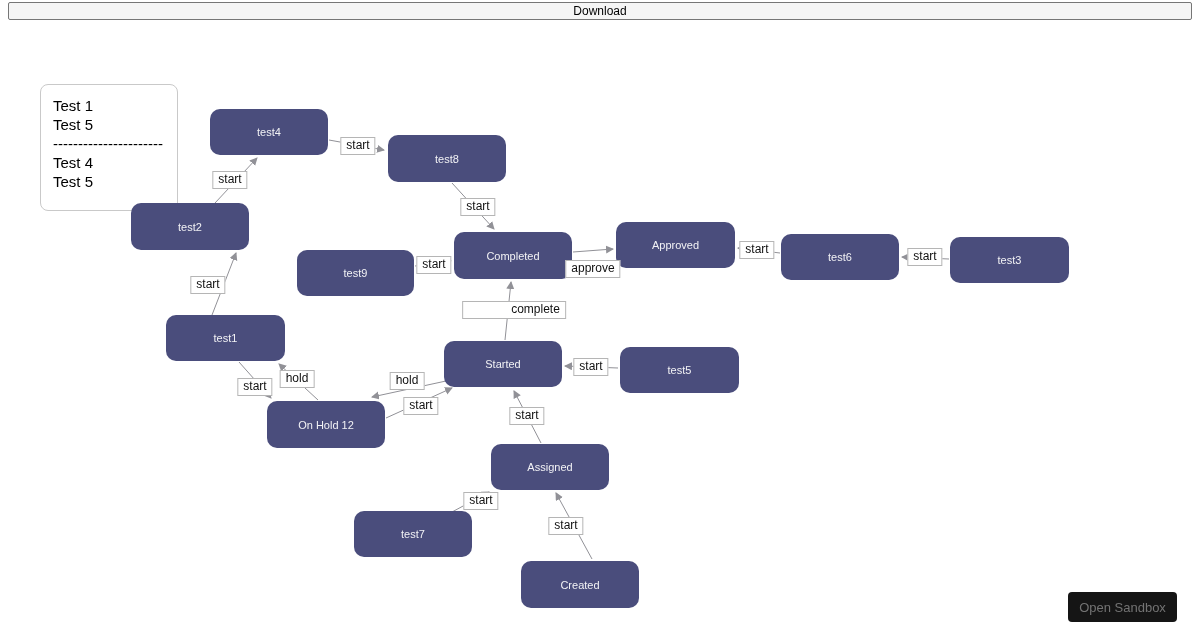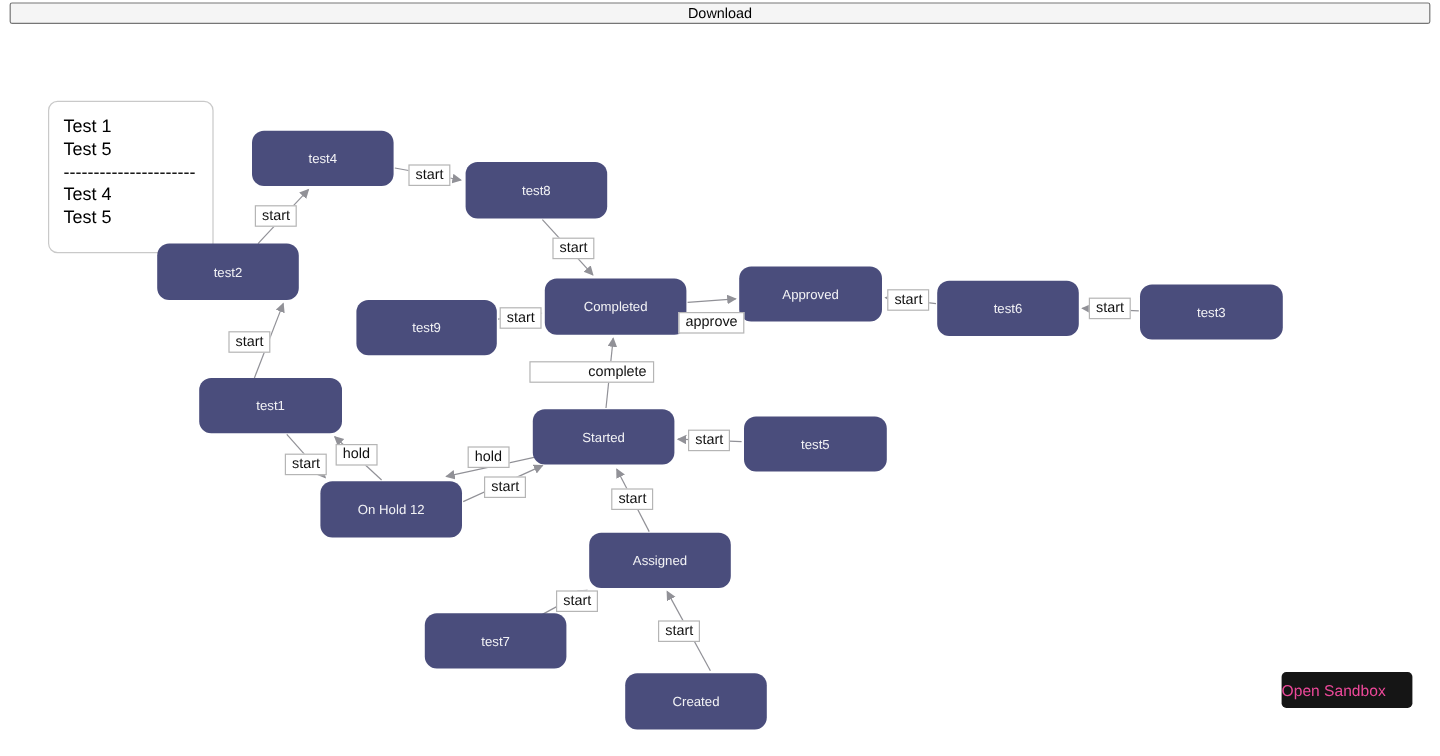--- a/index.html
+++ b/index.html
@@ -58,29 +58,29 @@
     line-height: 13px;
     padding: 1px 5px 2px 5px;
     white-space: nowrap;
   }
   .node-text {
     font-family: "Liberation Sans", sans-serif;
     font-size: 11px;
   }
   .open-sandbox-btn {
     position: absolute;
-    left: 1068px; top: 560px;
+    left: 1068px; top: 592px;
     width: 109px; height: 30px;
     background: #151515;
-    color: #ec4899;
+    color: #737373;
     border: none;
     border-radius: 4px;
     font-family: "Liberation Sans", sans-serif;
     font-size: 13px;
-    text-align: left;
+    text-align: center;
     cursor: pointer;
     padding: 0;
   }
 </style>
 </head>
 <body>
 
 <button class="download-btn">Download</button>
 
 <div class="legend">
@@ -178,21 +178,21 @@
     </svg>
   <div id="edge-labels">
       <div class="edge-label" style="left: 208px; top: 285px;">start</div>
       <div class="edge-label" style="left: 230px; top: 180px;">start</div>
       <div class="edge-label" style="left: 358px; top: 146px;">start</div>
       <div class="edge-label" style="left: 478px; top: 207px;">start</div>
       <div class="edge-label" style="left: 434px; top: 265px;">start</div>
       <div class="edge-label" style="left: 593px; top: 245px; margin-top: 24px;">approve</div>
       <div class="edge-label" style="left: 757px; top: 250px;">start</div>
       <div class="edge-label" style="left: 925px; top: 257px;">start</div>
-      <div class="edge-label" style="left: 493px; top: 310px; padding-left: 48px;">complete</div>
+      <div class="edge-label" style="left: 514px; top: 310px; padding-left: 48px;">complete</div>
       <div class="edge-label" style="left: 255px; top: 387px;">start</div>
       <div class="edge-label" style="left: 297px; top: 379px;">hold</div>
       <div class="edge-label" style="left: 407px; top: 381px;">hold</div>
       <div class="edge-label" style="left: 421px; top: 406px;">start</div>
       <div class="edge-label" style="left: 591px; top: 367px;">start</div>
       <div class="edge-label" style="left: 527px; top: 416px;">start</div>
       <div class="edge-label" style="left: 481px; top: 501px;">start</div>
       <div class="edge-label" style="left: 566px; top: 526px;">start</div>
     </div>
 </div>

